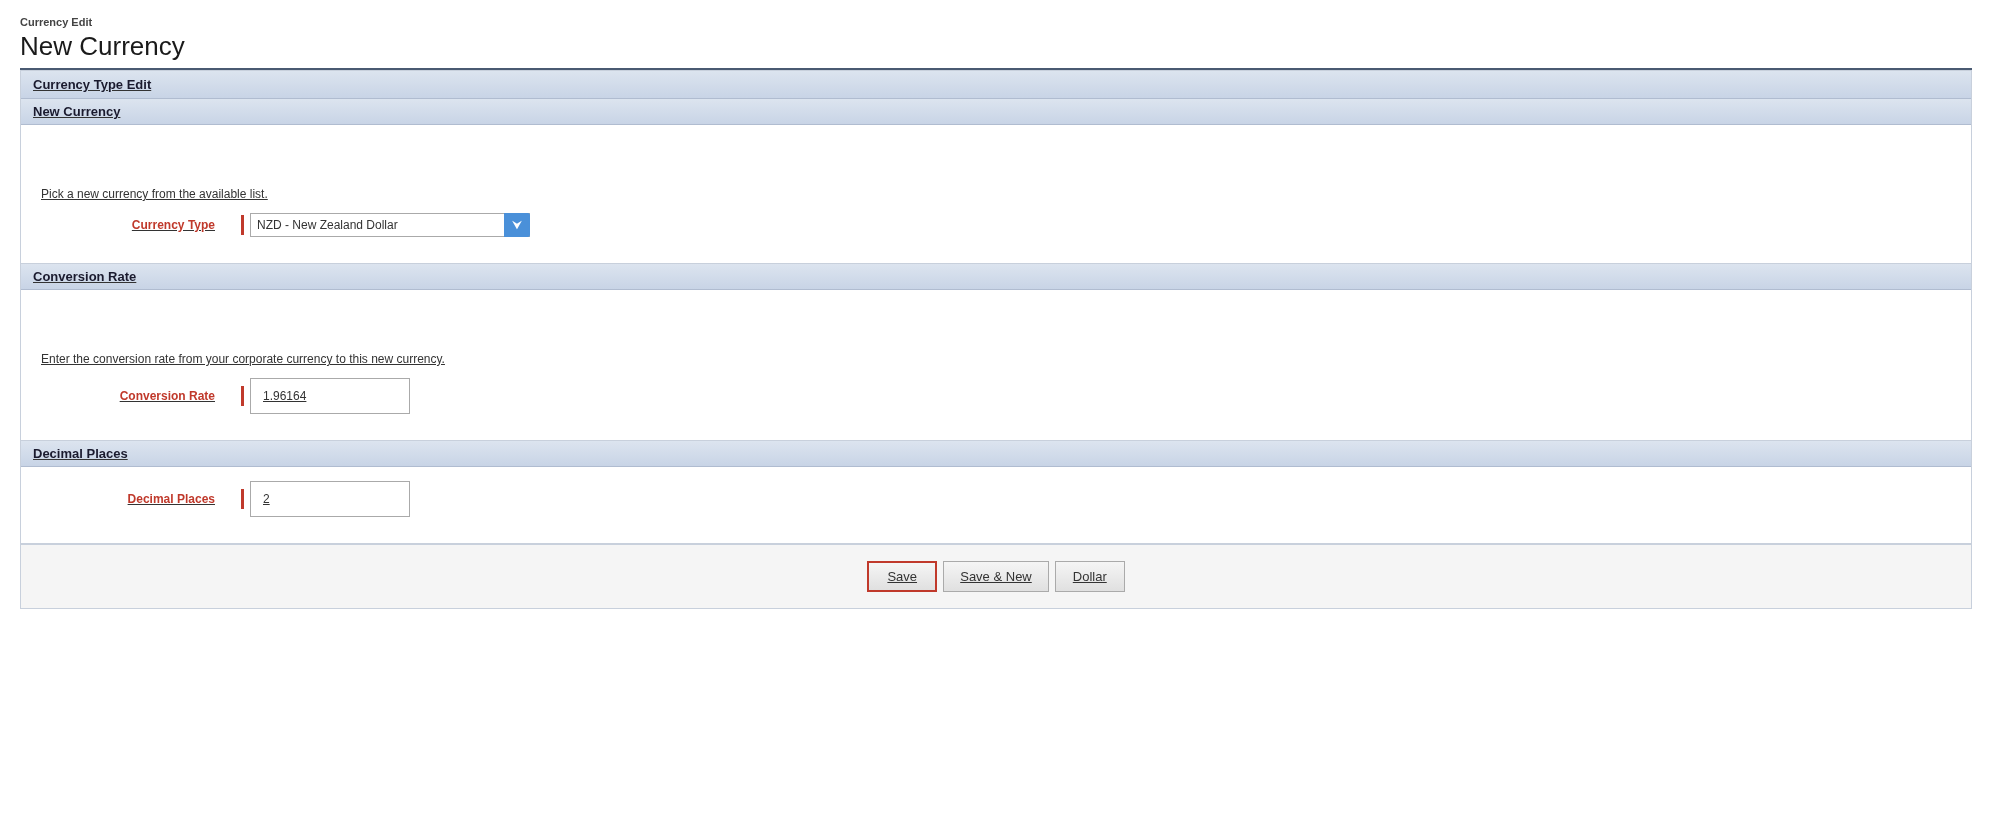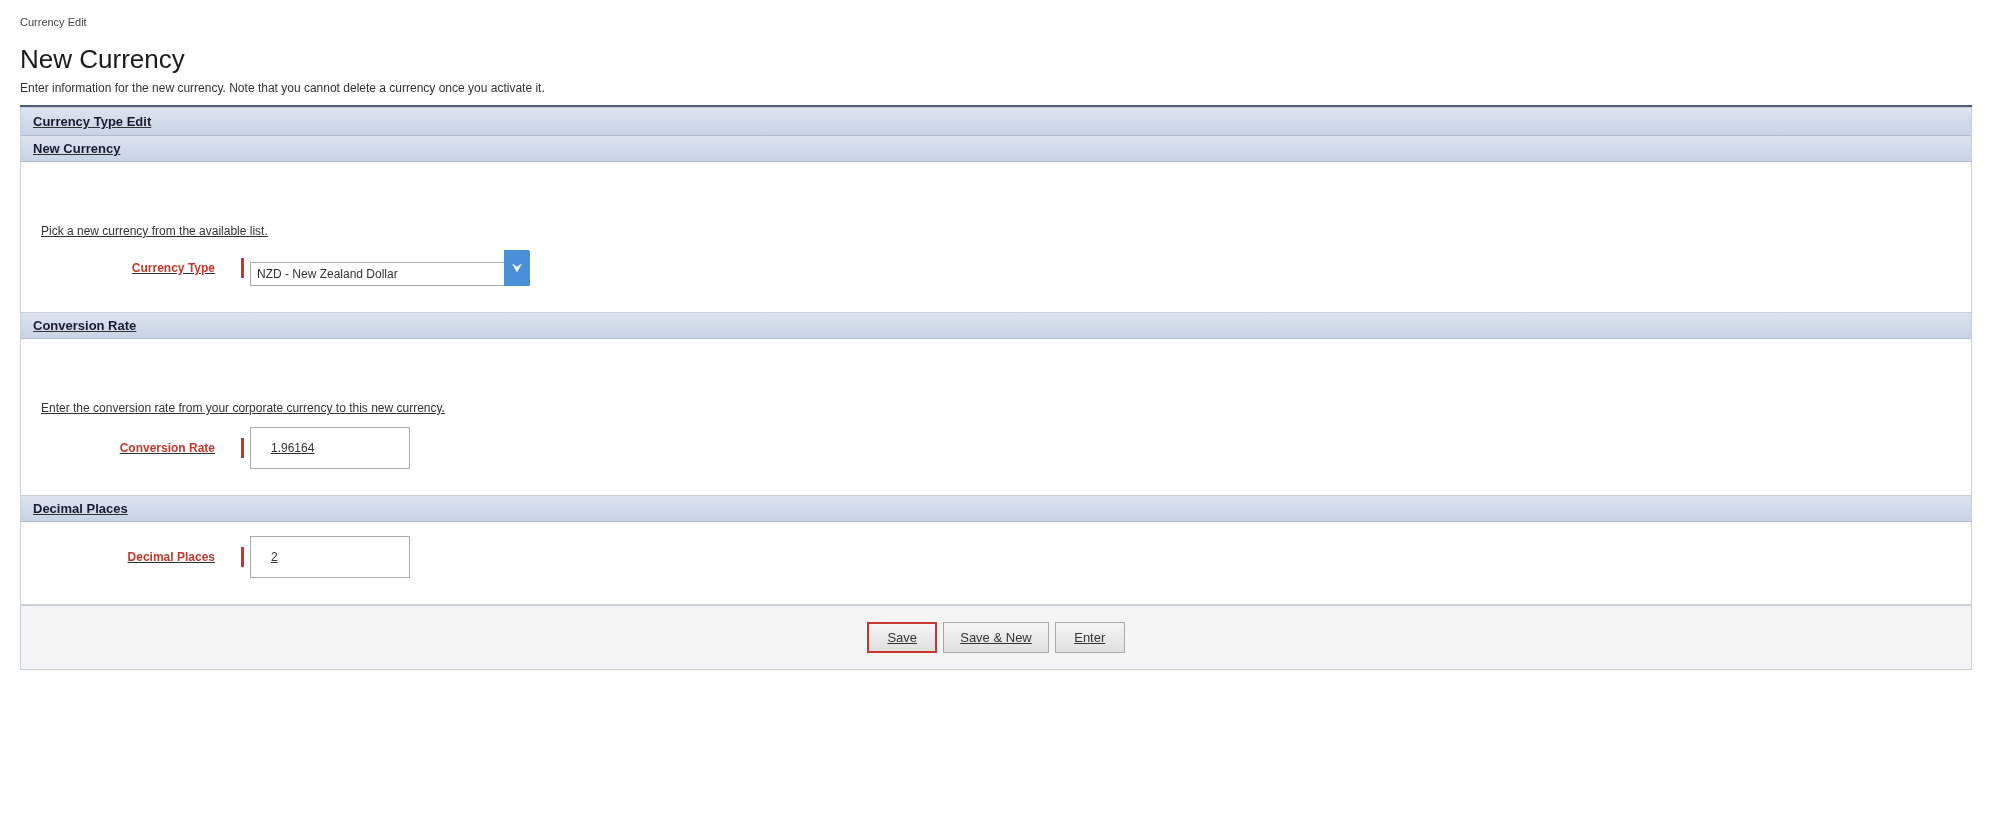--- a/index.html
+++ b/index.html
@@ -9,22 +9,22 @@
       color: #333;
       background: #fff;
     }
     .page-wrapper {
       max-width: 1992px;
       padding: 16px 20px;
     }
     .page-subtitle {
       font-size: 11px;
       color: #444;
-      font-weight: normal;
-      margin-bottom: 16px;
+      font-weight: bold;
+      margin-bottom: 3px;
     }
     .page-title {
       font-size: 26px;
       font-weight: normal;
       color: #1a1a1a;
       margin-bottom: 6px;
     }
     .page-description {
       font-size: 12px;
       color: #333;
@@ -71,43 +71,42 @@
       display: inline-block;
       width: 3px;
       height: 20px;
       background: #c0392b;
       margin-right: 6px;
       vertical-align: middle;
       flex-shrink: 0;
     }
     .form-input {
       border: 1px solid #aaa;
-      padding: 3px 20px;
+      padding: 3px 12px;
       font-size: 12px;
       color: #333;
       outline: none;
-      height: 42px;
+      height: 36px;
     }
     .select-wrapper {
       position: relative;
       display: inline-block;
     }
     .form-select {
       appearance: none;
       -webkit-appearance: none;
       border: 1px solid #aaa;
       padding: 3px 32px 3px 6px;
       font-size: 12px;
       color: #333;
       background: #fff;
       height: 24px;
       width: 280px;
       outline: none;
       cursor: pointer;
-      margin-top: 12px;
     }
     .select-arrow {
       position: absolute;
       right: 0;
       top: 0;
       bottom: 0;
       width: 26px;
       background: #4a90d9;
       border-radius: 0 2px 2px 0;
       display: flex;
@@ -157,21 +156,20 @@
     .decimal-input {
       width: 160px;
     }
   </style>
 </head>
 <body>
 
 <div class="page-wrapper">
   <div class="page-subtitle">Currency Edit</div>
   <div class="page-title">New Currency</div>
-  <div class="page-description">Enter information for the new currency. Note that you cannot delete a currency once you activate it.</div>
   <hr class="top-divider">
 
   <div class="main-sections">
     <div class="section-header">
       <span>Currency Type Edit</span>
     </div>
 
     <div class="inner-section">
       <div class="section-header" style="background: linear-gradient(to bottom, #dce4ef, #c8d4e6); font-weight: bold; font-size: 13px; padding: 5px 12px; border-bottom: 1px solid #b0bcd0;">
         <span>New Currency</span>
@@ -222,16 +220,16 @@
           <div class="form-label">Decimal Places</div>
           <span class="required-bar"></span>
           <input type="text" class="form-input decimal-input" value="2" style="">
         </div>
       </div>
     </div>
 
     <div class="buttons-area">
       <button class="btn btn-save">Save</button>
       <button class="btn">Save &amp; New</button>
-      <button class="btn">Enter</button>
+      <button class="btn">Dollar</button>
     </div>
   </div>
 </div>
 
 </body></html>

